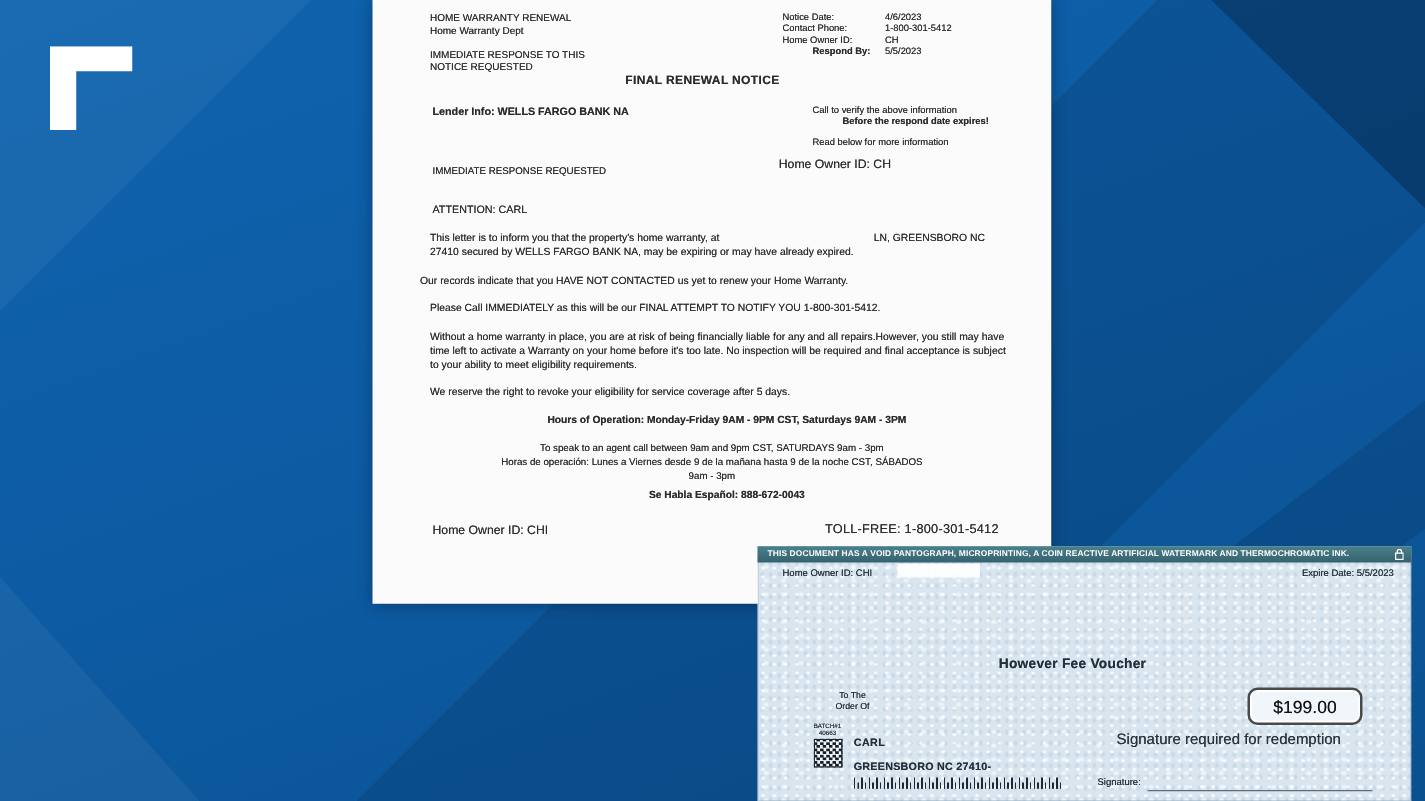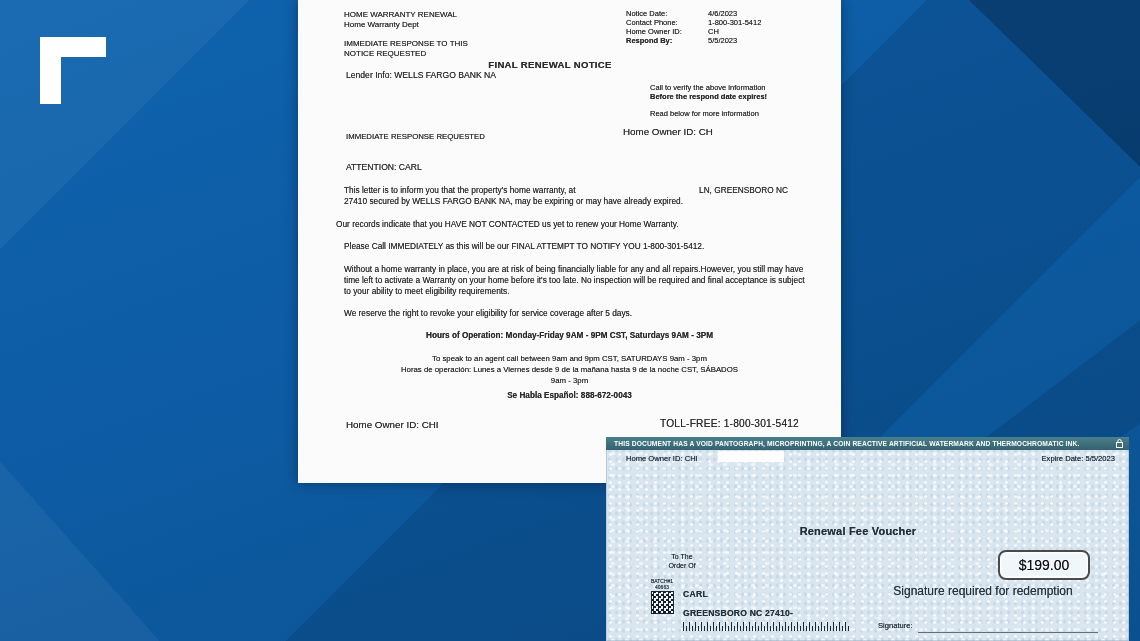--- a/index.html
+++ b/index.html
@@ -18,29 +18,29 @@
   .bracket { position:absolute; }
   .bracket-tl { left:40px; top:37px; }
   .bracket-br { left:1035px; top:533px; }
 
   
   .doc { position:absolute; left:298px; top:0; width:543px; height:483px;
          background:#fbfbfc; box-shadow:0 0 12px rgba(2,20,45,.45);
          color:#2b2b2b; text-shadow:0 0 .3px #5a5a5a; }
   .abs { position:absolute; white-space:nowrap; }
   .body-txt { font-size:8.3px; line-height:10.5px; }
-  .b { font-weight:bold; }
+  .b { font-weight:bold;margin-left:24px; }
   .ctr { left:0; right:0; text-align:center; white-space:nowrap; }
 
   .sender { left:46px; top:10px; font-size:8px; line-height:9.5px; }
   .urgency { left:46px; top:39px; font-size:8px; line-height:9.5px; }
   .info-labels { left:328px; top:10px; font-size:7.5px; line-height:8.9px; }
   .info-values { left:410px; top:10px; font-size:7.5px; line-height:8.9px; }
   .title { top:59px; font-size:9.6px; letter-spacing:.3px; padding-right:39px; }
-  .lender { left:48px; top:70px; font-size:8.6px; }
+  .lender { left:48px; top:84px; font-size:8.6px;font-weight:bold; }
   .verify { left:352px; top:84px; font-size:7.5px; line-height:8.8px; white-space:nowrap; }
   .readbelow { left:352px; top:109px; font-size:7.5px; }
   .imm2 { left:48px; top:132px; font-size:7.8px; }
   .owner-ch { left:325px; top:126px; font-size:9.8px; }
   .attention { left:48px; top:162px; font-size:8.6px; }
   .p1l1 { left:46px; top:185px; width:444px; display:flex; justify-content:space-between; }
   .p1l2 { left:46px; top:196px; }
   .p2 { left:38px; top:219px; }
   .p3 { left:46px; top:241px; }
   .p4 { left:46px; top:264px; width:464px; white-space:normal; line-height:11px; }
@@ -177,21 +177,21 @@
       <svg width="7" height="9" viewBox="0 0 7 9">
         <rect x="0.5" y="3.5" width="6" height="5" fill="none" stroke="#ffffff" stroke-width="1"></rect>
         <path d="M1.8 3.5 V2.2 A1.7 1.7 0 0 1 5.2 2.2 V3.5" fill="none" stroke="#ffffff" stroke-width="1"></path>
       </svg>
     </div>
 
     <div class="abs v-redact"></div>
     <div class="abs v-owner">Home Owner ID: CHI</div>
     <div class="abs v-expire">Expire Date: 5/5/2023</div>
 
-    <div class="abs ctr v-title">Renewal Fee Voucher</div>
+    <div class="abs ctr v-title">However Fee Voucher</div>
 
     <div class="abs v-tothe">
       <div>To The</div>
       <div>Order Of</div>
     </div>
 
     <div class="amount-box">
       <span>$199.00</span>
     </div>
     <div class="abs v-signote">Signature required for redemption</div>

